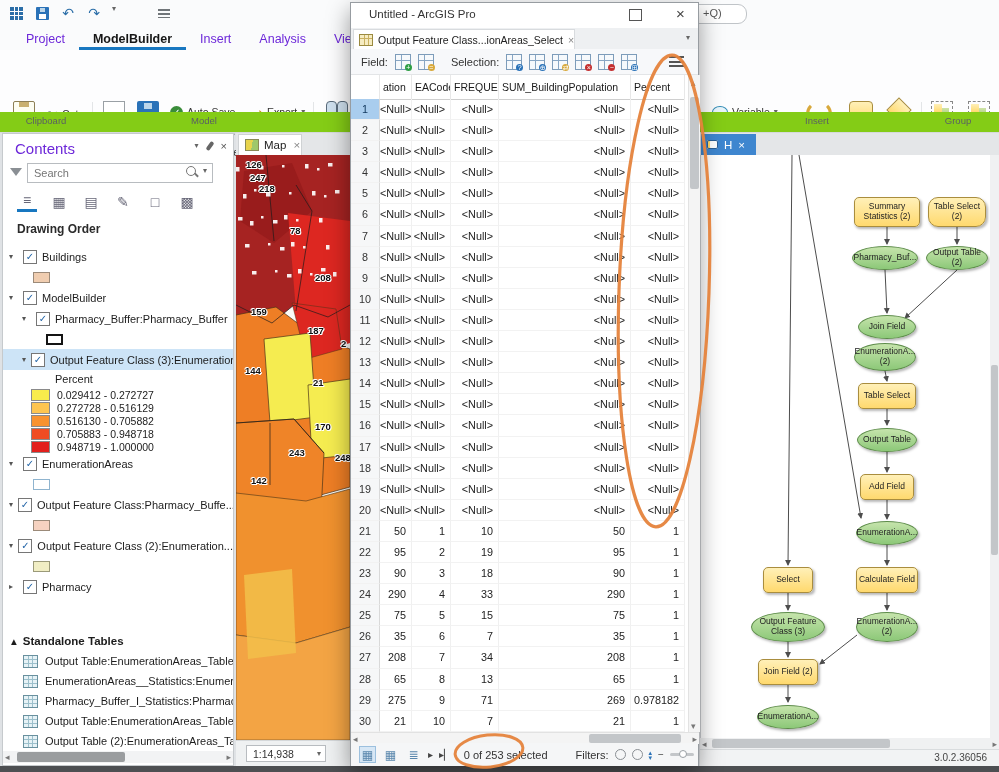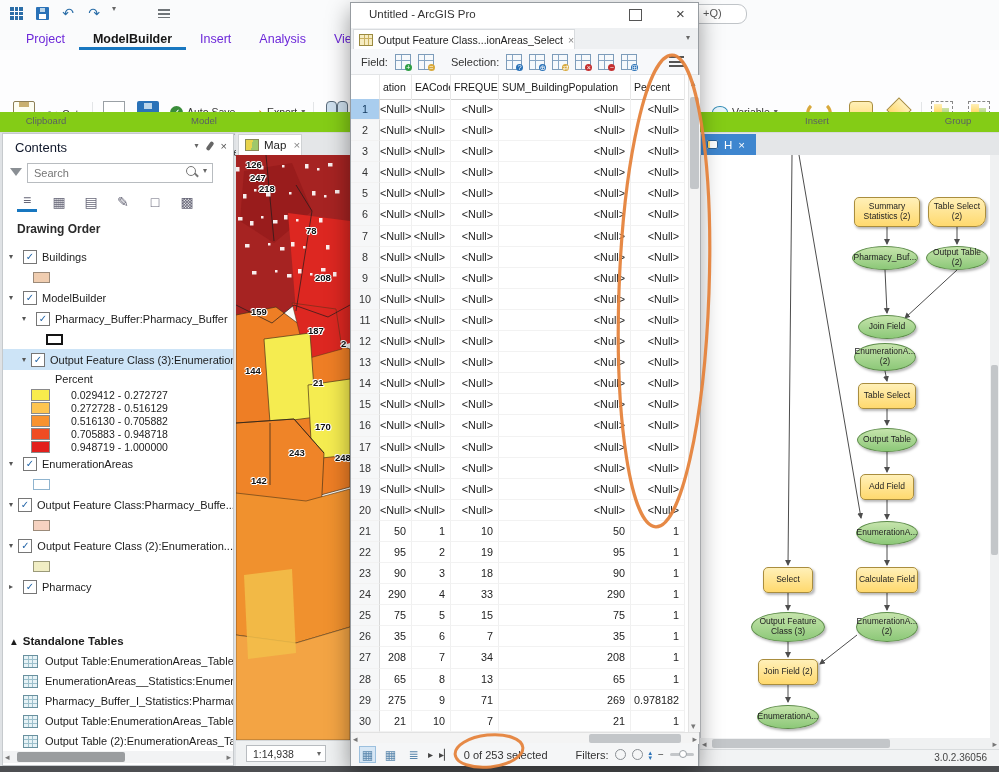--- a/index.html
+++ b/index.html
@@ -59,21 +59,21 @@
   .i-tag{width:11px;height:11px;background:#f2c94c;border:1px solid #9a7c20;transform:rotate(45deg);}
   .i-yellowbox{width:22px;height:20px;background:linear-gradient(#fff0b8,#ffd96e);border:1px solid #a98d3e;border-radius:4px;}
   .i-diamond{width:16px;height:16px;background:linear-gradient(#fff0b8,#ffd96e);border:1px solid #a98d3e;transform:rotate(45deg);margin-top:3px;}
   .i-loop{width:20px;height:20px;border-radius:50%;border:3px solid #d8a93c;border-top-color:transparent;}
   .i-groupsq{width:20px;height:16px;border:1px dashed #888;background:linear-gradient(#fff0b8,#ffd96e) 2px 2px/8px 8px no-repeat,linear-gradient(#cfe3a8,#a8cc78) 9px 6px/8px 8px no-repeat;}
   .search-pill{position:absolute;left:652px;top:4px;width:93px;height:18px;border:1px solid #c0c4c8;border-radius:9px;background:#fff;overflow:hidden;}
   .search-pill span{position:absolute;left:50px;top:2px;font-size:11px;color:#555;}
   
   .contents{position:absolute;left:2px;top:133px;width:232px;height:633px;background:#fff;border:1px solid #c6cacd;box-sizing:border-box;}
   .cp-head{position:absolute;left:0;top:0;right:0;height:26px;}
-  .cp-title{position:absolute;left:12px;top:6px;font-size:13px;color:#0f172a;}
+  .cp-title{position:absolute;left:12px;top:6px;font-size:15px;color:#6d28d9;}
   .cp-hicons{position:absolute;right:6px;top:6px;display:flex;gap:9px;color:#555;font-size:11px;align-items:center;}
   .i-pin{width:4px;height:10px;background:#666;border-radius:2px;transform:rotate(35deg);}
   .cp-search{position:absolute;left:0;top:28px;right:0;height:24px;}
   .i-funnel{width:0;height:0;border-left:6px solid transparent;border-right:6px solid transparent;border-top:8px solid #8a8f94;position:relative;}
   .searchbox{position:absolute;left:24px;top:1px;width:186px;height:20px;border:1px solid #b8bcc0;background:#fff;box-sizing:border-box;font-size:11px;color:#333;padding:0 34px 0 6px;font-family:inherit;}
   .sb-ics{position:absolute;right:26px;top:4px;display:flex;gap:7px;align-items:center;}
   .i-mag{width:8px;height:8px;border:1.5px solid #777;border-radius:50%;position:relative;}
   .i-mag:after{content:"";position:absolute;left:7px;top:7px;width:5px;height:1.5px;background:#777;transform:rotate(45deg);}
   .cp-toolbar{position:absolute;left:0;top:54px;right:0;height:28px;display:flex;gap:12px;padding-left:14px;align-items:center;color:#667;font-size:14px;}
   .cpt-ic{width:20px;text-align:center;}
@@ -81,21 +81,21 @@
   .cp-order{position:absolute;left:14px;top:88px;font-size:12px;font-weight:bold;color:#2b2b2b;}
   .tree{position:absolute;left:0;top:112px;right:0;bottom:16px;overflow:hidden;}
   .tree-row{height:21px;display:flex;align-items:center;gap:5px;white-space:nowrap;overflow:hidden;}
   .tree-row.selected{background:#cde4f7;}
   .tri{font-size:8px;color:#555;width:9px;}
   .cb{width:12px;height:12px;border:1px solid #767676;background:#fff;font-size:10px;line-height:11px;text-align:center;color:#1f62a6;flex:0 0 auto;}
   .lbl{font-size:11px;color:#1c1c1c;}
   .swatch-row{height:20px;display:flex;align-items:center;}
   .sw{width:17px;height:11px;border:1px solid #888;box-sizing:border-box;}
   .legend-title{height:18px;line-height:18px;margin-left:52px;font-size:11px;color:#1c1c1c;}
-  .legend-row{height:13px;display:flex;align-items:center;gap:21px;margin-left:28px;}
+  .legend-row{height:13px;display:flex;align-items:center;gap:7px;margin-left:28px;}
   .lsw{width:17px;height:10px;border:1px solid #8a8a8a;flex:0 0 auto;}
   .llbl{font-size:10.5px;color:#222;}
   .sa-head{height:20px;display:flex;align-items:center;gap:6px;margin:34px 0 0 8px;font-size:11.5px;font-weight:bold;color:#1c1c1c;}
   .table-item{height:20px;display:flex;align-items:center;gap:7px;margin-left:20px;white-space:nowrap;overflow:hidden;}
   .i-table{width:13px;height:11px;border:1px solid #68909e;background:
      linear-gradient(#9cc0cc,#9cc0cc) 0 3px/13px 1px no-repeat,
      linear-gradient(#9cc0cc,#9cc0cc) 0 7px/13px 1px no-repeat,
      linear-gradient(#9cc0cc,#9cc0cc) 4px 0/1px 11px no-repeat,
      linear-gradient(#9cc0cc,#9cc0cc) 8px 0/1px 11px no-repeat,#e6f2f6;flex:0 0 auto;}
   .cp-scroll{position:absolute;left:0;bottom:2px;width:230px;height:12px;background:#f2f3f4;}
@@ -515,21 +515,21 @@
           <rect x="81" y="13" width="2.5" height="2.5"></rect>
           <rect x="14" y="66" width="3.5" height="4.5"></rect>
           <rect x="51" y="119" width="4.5" height="3.5"></rect>
           <rect x="88" y="40" width="2.5" height="2.5"></rect>
         </g>
     </svg>
     <div id="map-labels">
         <span class="map-label" style="left: 10px; top: 4px;">126</span>
         <span class="map-label" style="left: 14px; top: 17px;">247</span>
         <span class="map-label" style="left: 23px; top: 28px;">218</span>
-        <span class="map-label" style="left: 70px; top: 70px;">78</span>
+        <span class="map-label" style="left: 54px; top: 70px;">78</span>
         <span class="map-label" style="left: 79px; top: 117px;">208</span>
         <span class="map-label" style="left: 15px; top: 151px;">159</span>
         <span class="map-label" style="left: 72px; top: 170px;">187</span>
         <span class="map-label" style="left: 105px; top: 183px;">2</span>
         <span class="map-label" style="left: 9px; top: 210px;">144</span>
         <span class="map-label" style="left: 77px; top: 222px;">21</span>
         <span class="map-label" style="left: 79px; top: 266px;">170</span>
         <span class="map-label" style="left: 53px; top: 292px;">243</span>
         <span class="map-label" style="left: 99px; top: 297px;">248</span>
         <span class="map-label" style="left: 15px; top: 320px;">142</span>

